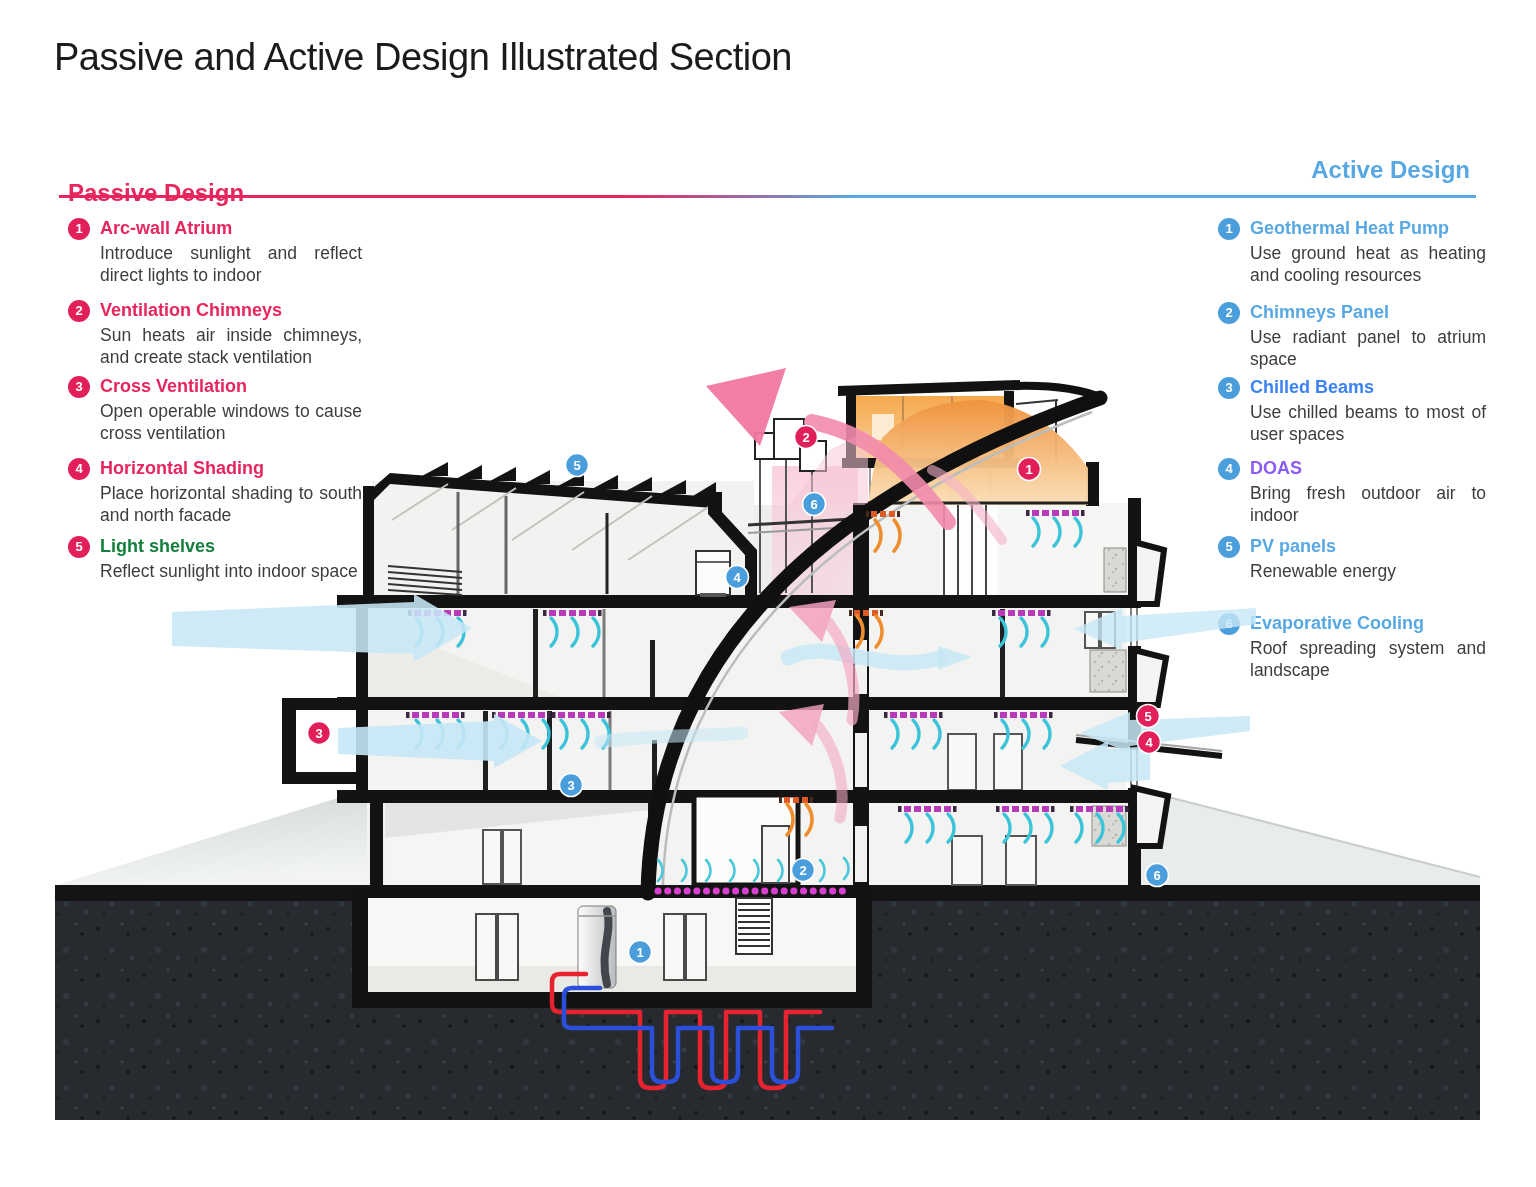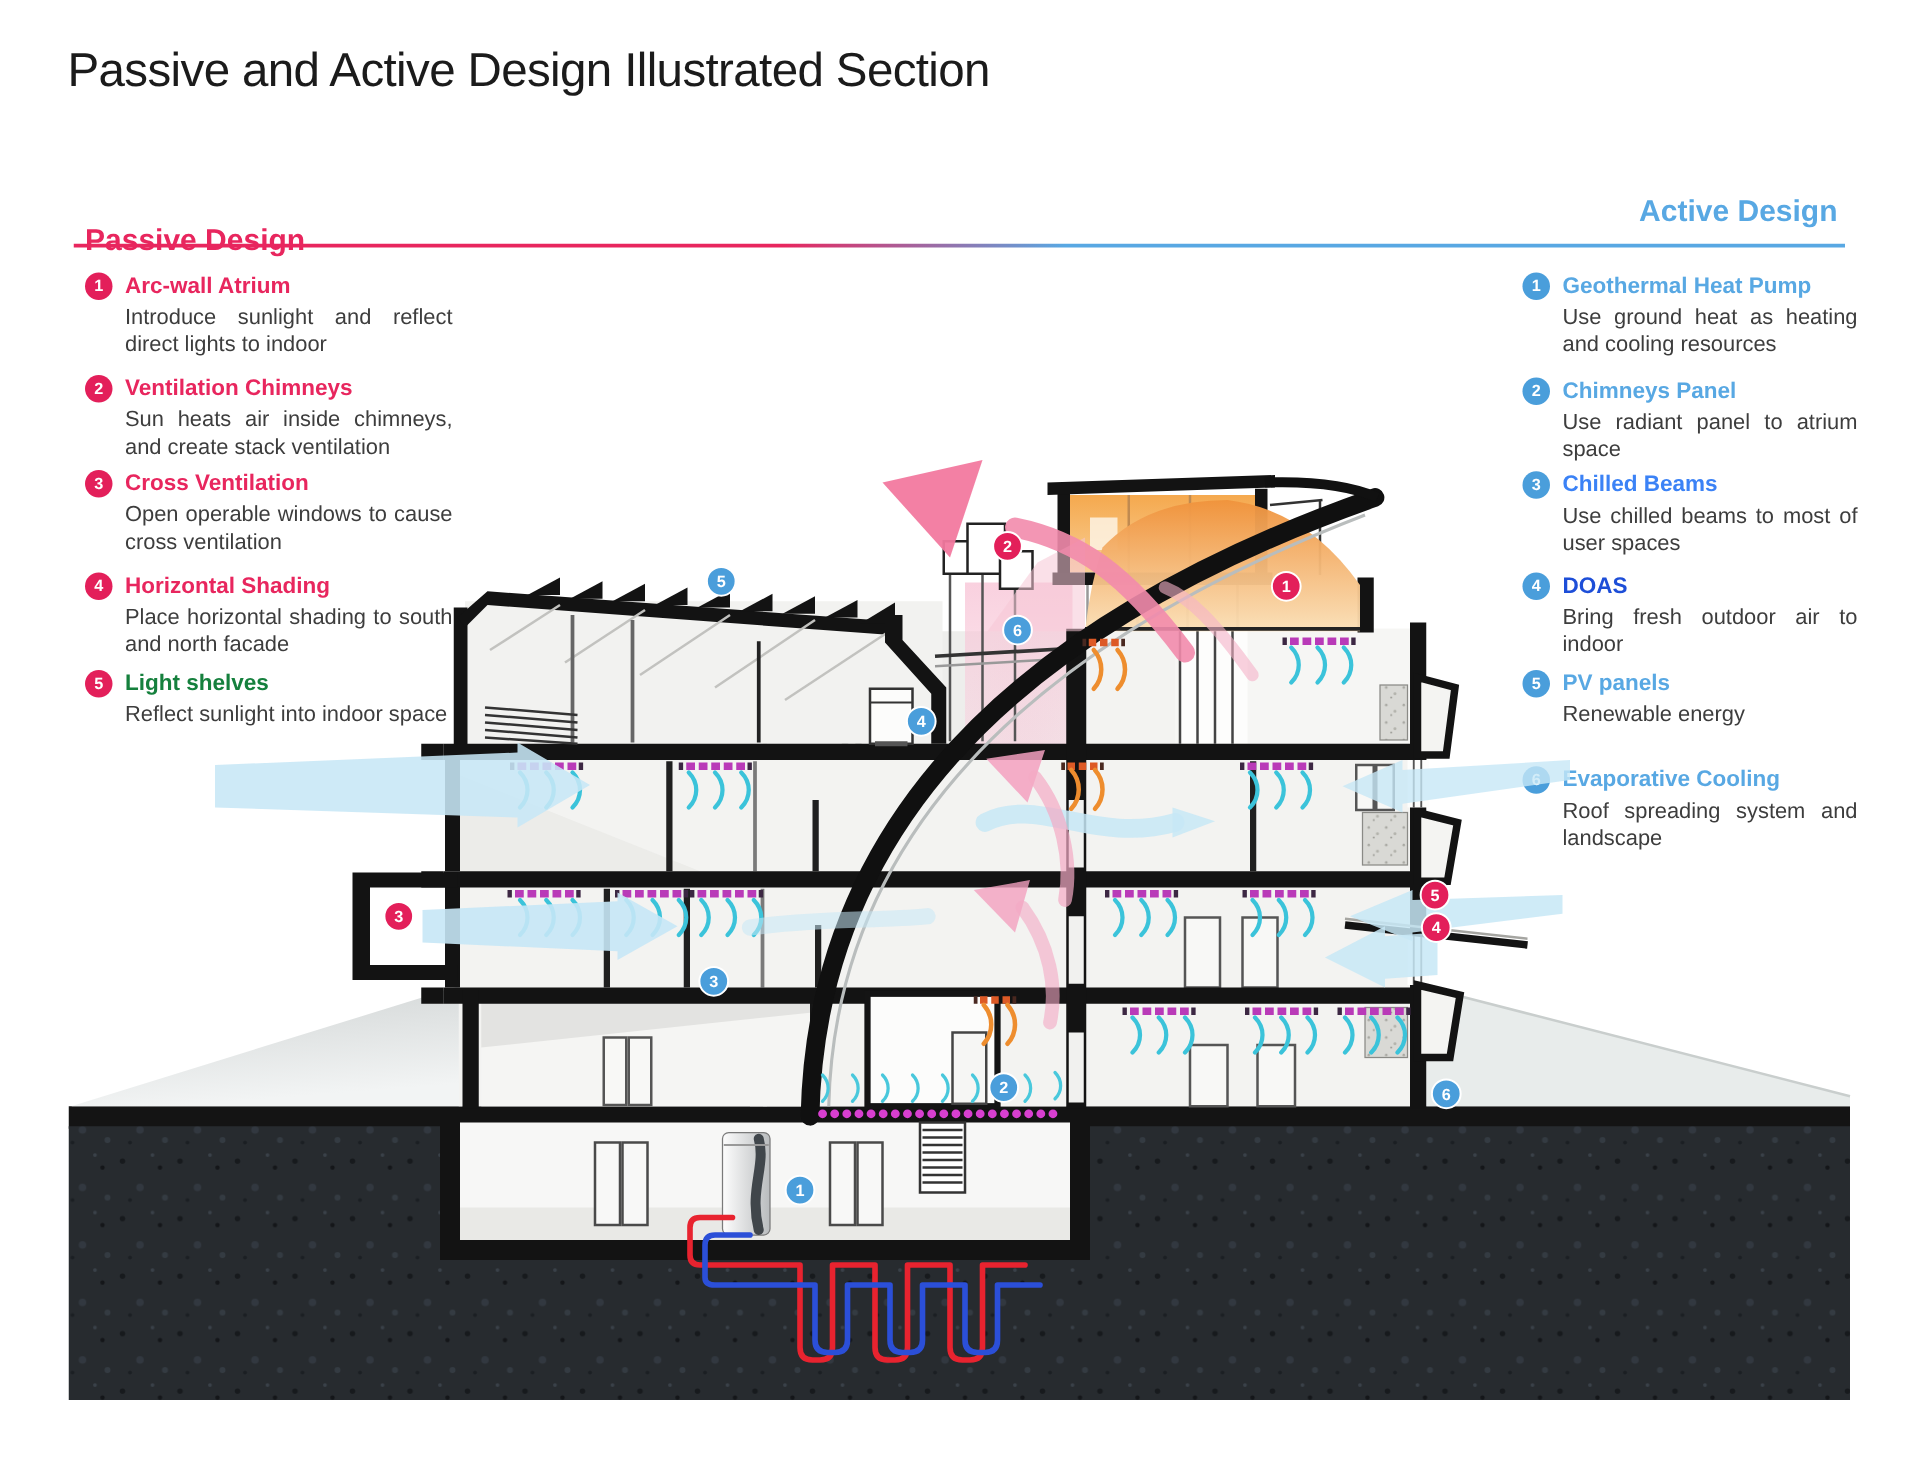--- a/index.html
+++ b/index.html
@@ -102,21 +102,21 @@
       <div class="item">
         <span class="lbadge" style="background: rgb(74, 158, 219);"><span class="lnum">3</span></span>
         <div class="ltext">
           <div class="ltitle" style="color: #3b82f6;">Chilled Beams</div>
           <div class="ldesc">Use chilled beams to most of user spaces</div>
         </div>
       </div>
       <div class="item">
         <span class="lbadge" style="background: rgb(74, 158, 219);"><span class="lnum">4</span></span>
         <div class="ltext">
-          <div class="ltitle" style="color: #1d4ed8;">DOAS</div>
+          <div class="ltitle" style="color: #8b5cf6;">DOAS</div>
           <div class="ldesc">Bring fresh outdoor air to indoor</div>
         </div>
       </div>
       <div class="item">
         <span class="lbadge" style="background: rgb(74, 158, 219);"><span class="lnum">5</span></span>
         <div class="ltext">
           <div class="ltitle" style="color: rgb(88, 168, 227);">PV panels</div>
           <div class="ldesc">Renewable energy</div>
         </div>
       </div>

